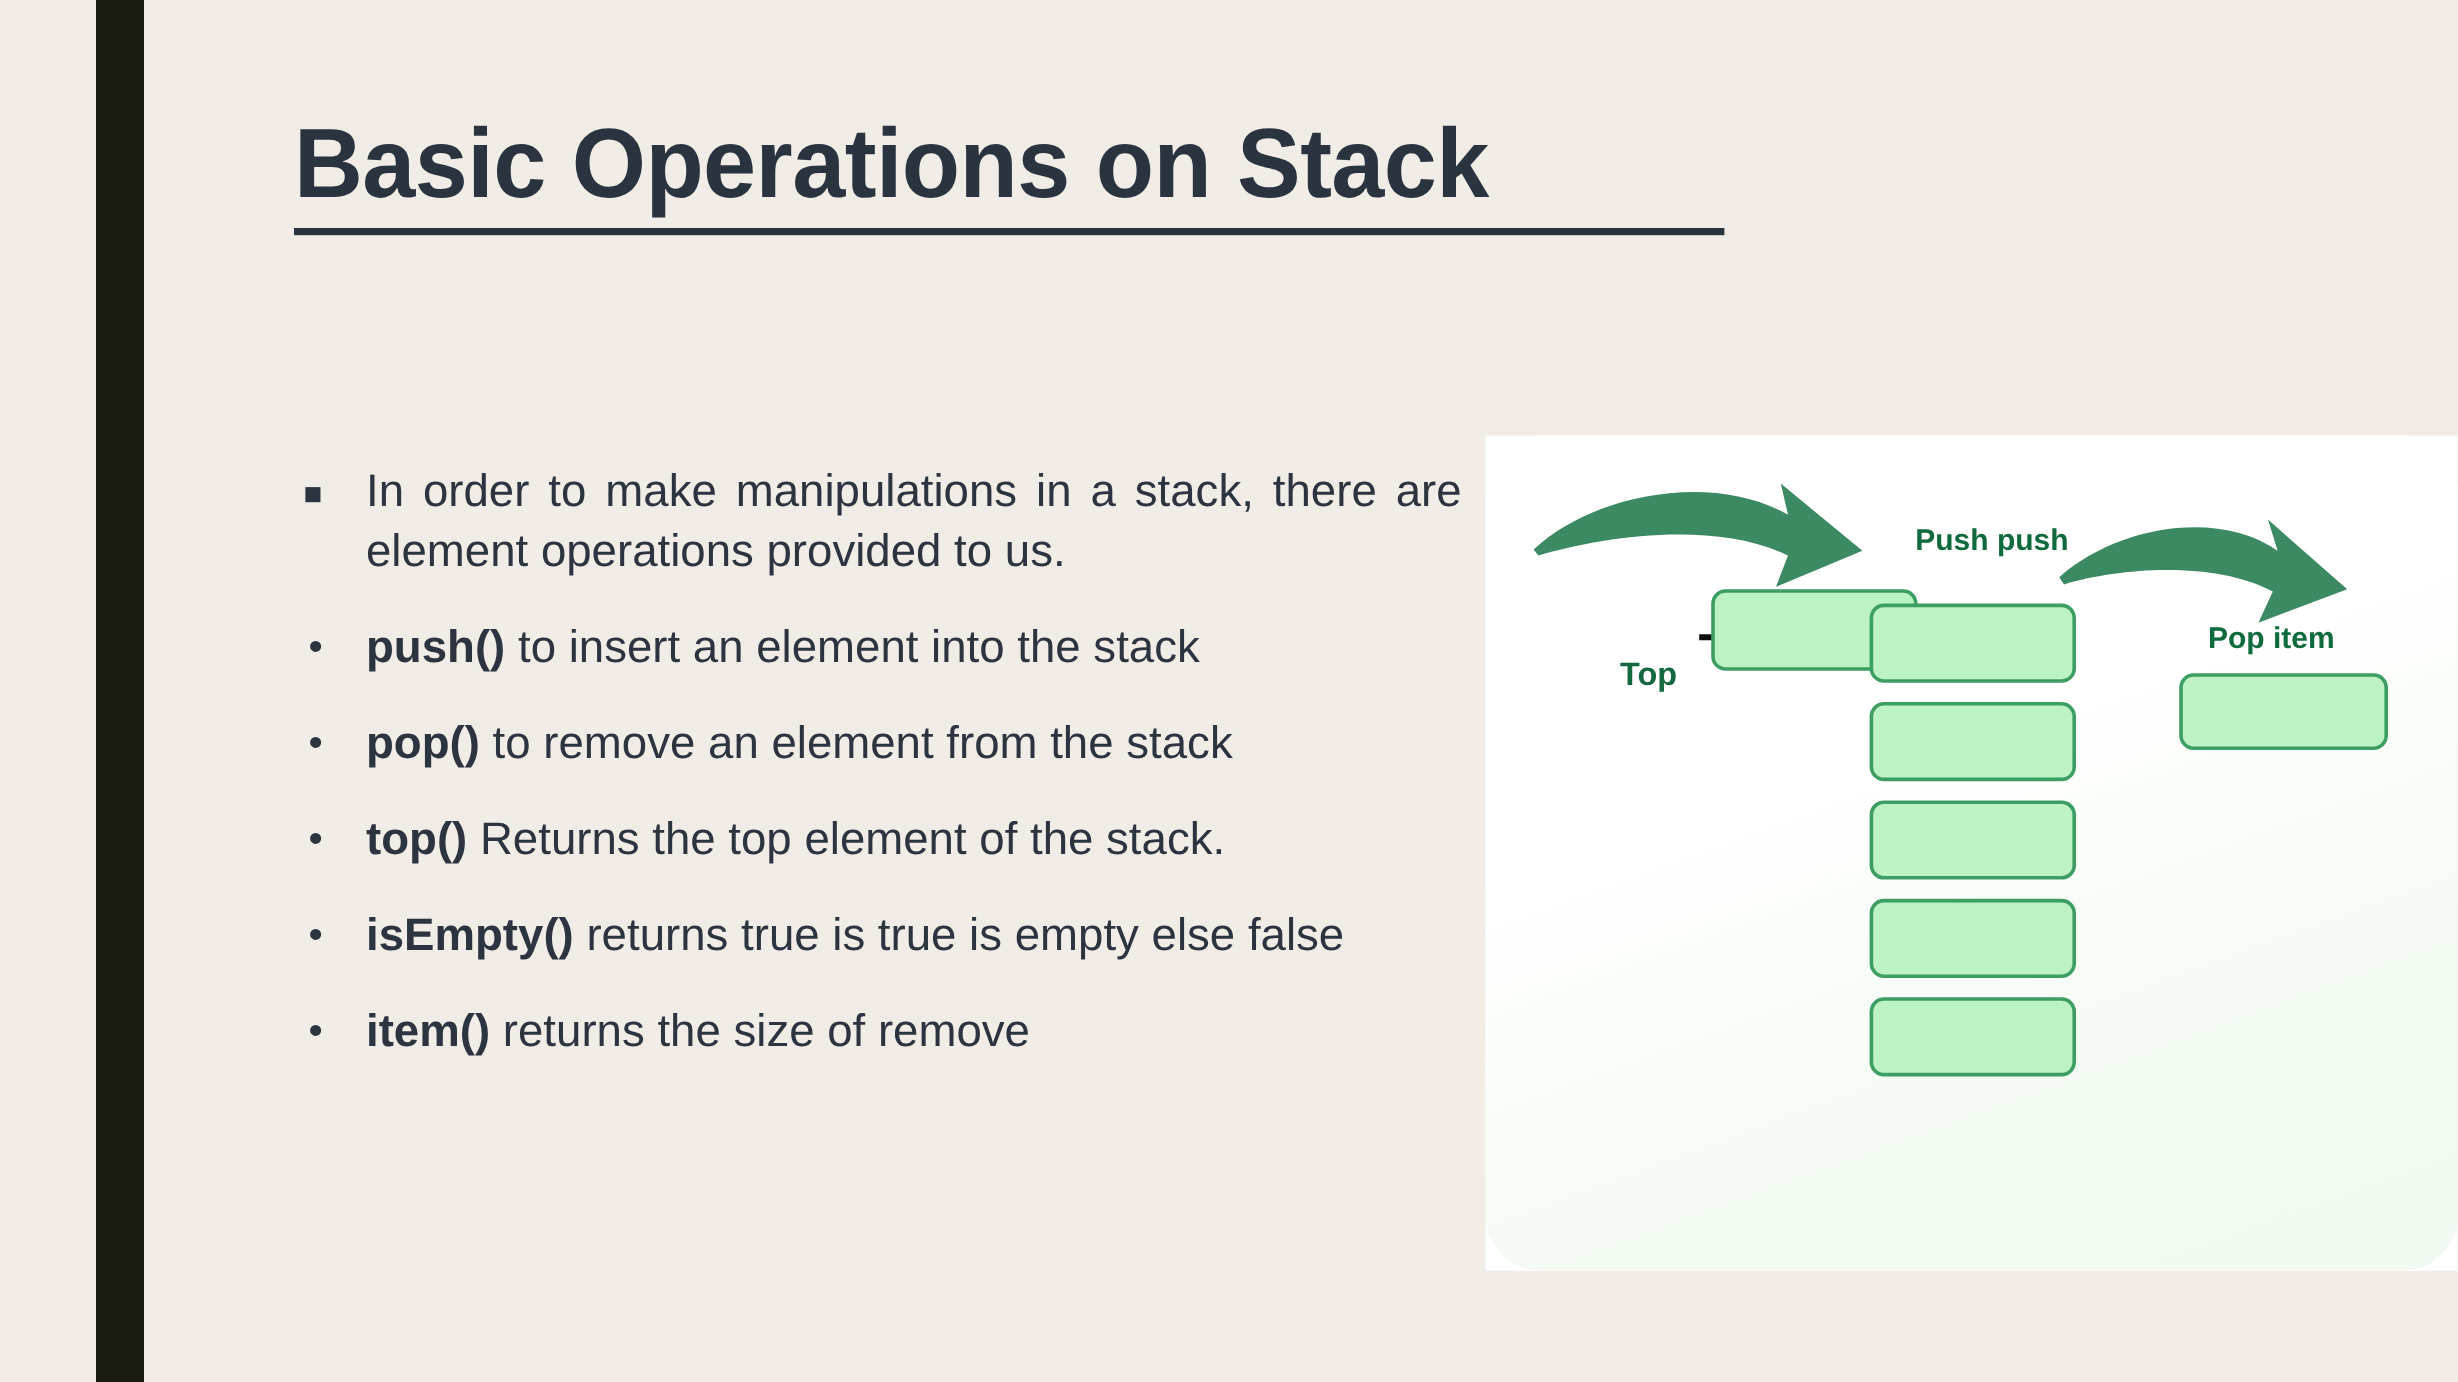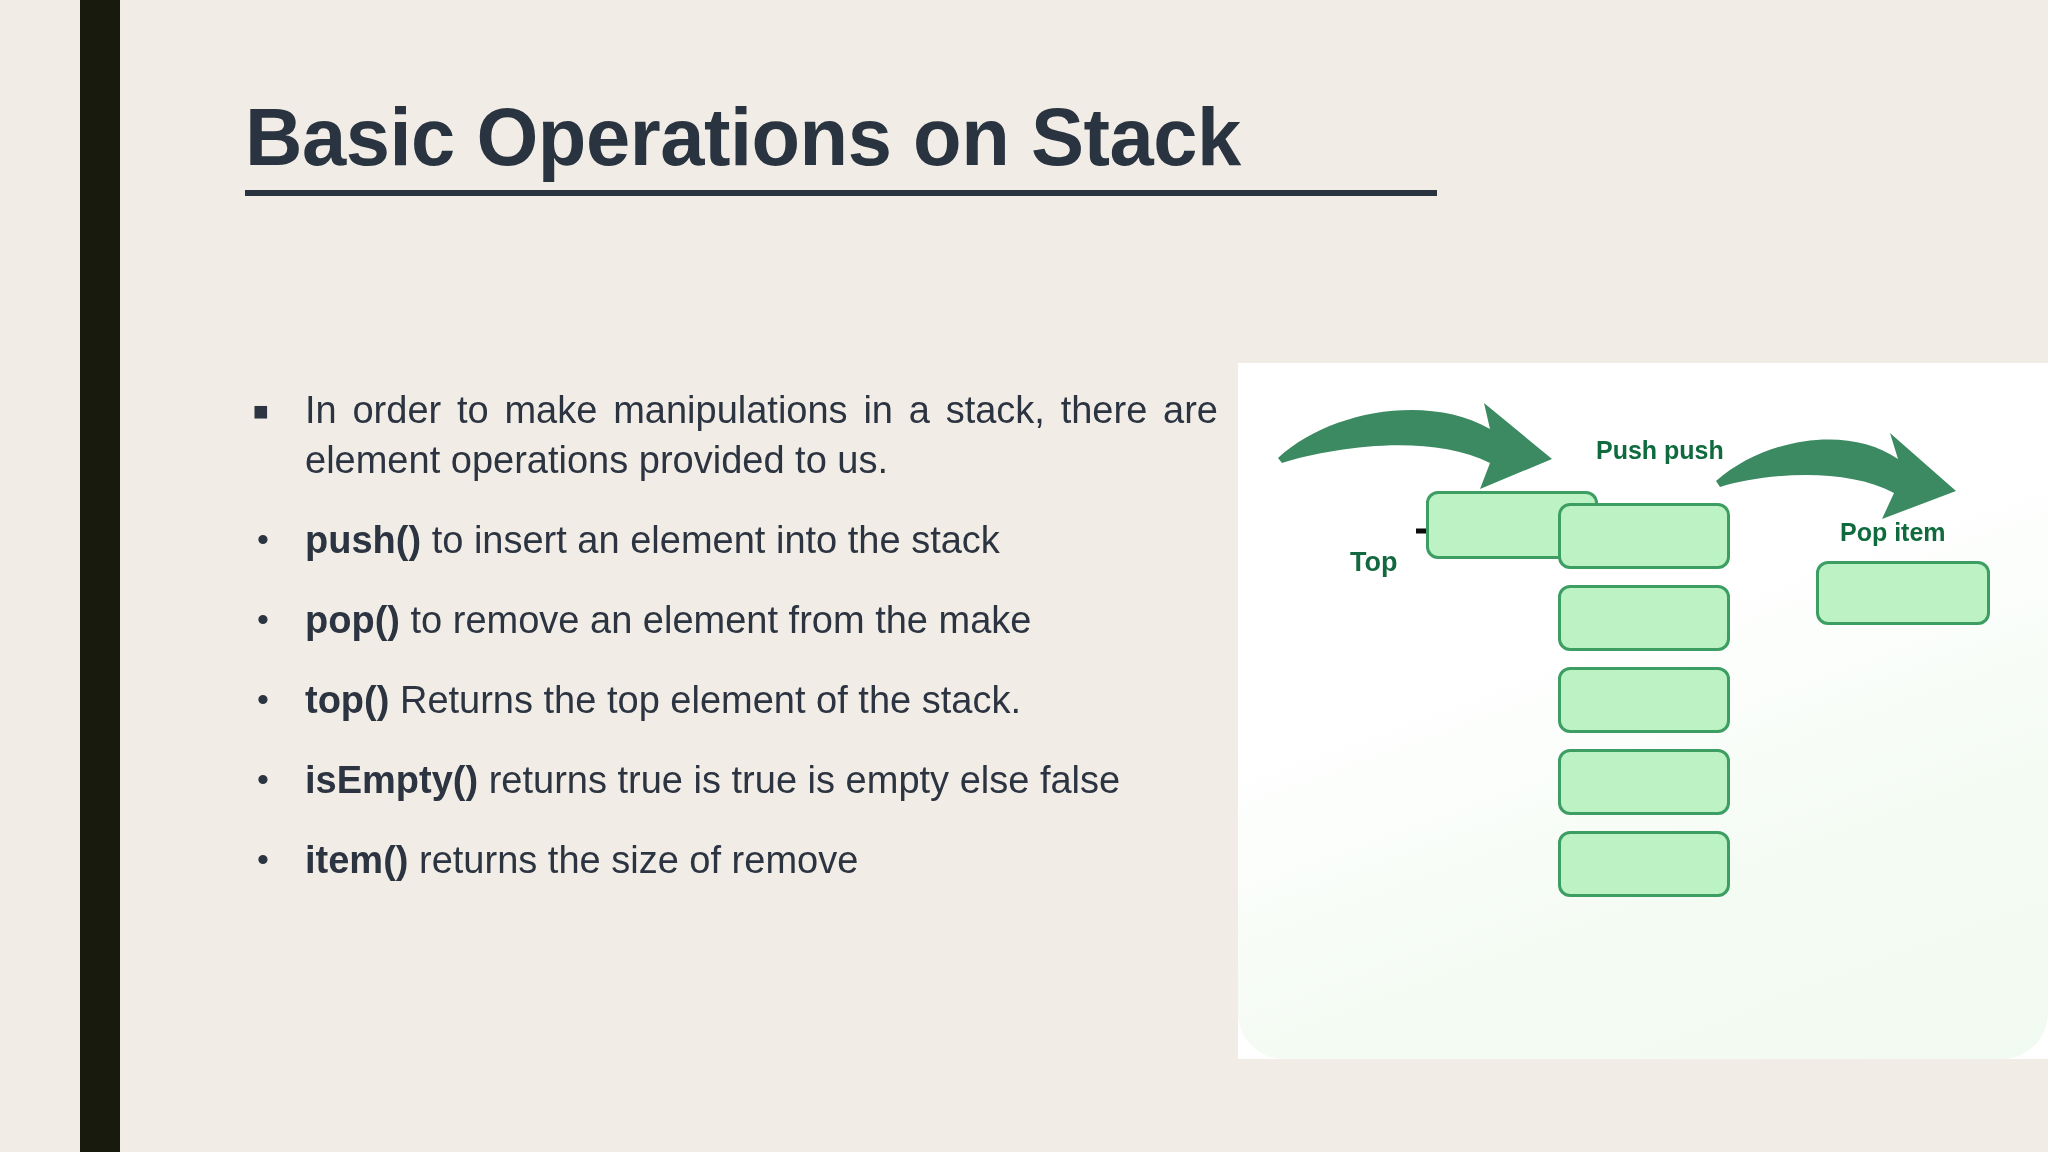--- a/index.html
+++ b/index.html
@@ -157,21 +157,21 @@
     <span class="bullet-text"><span>In order to make manipulations in a stack, there are element operations provided to us.</span></span>
   </div>
 
   <div class="bullet-row">
     <span class="marker dot">•</span>
     <span class="bullet-text nojustify"><b>push()</b><span> to insert an element into the stack</span></span>
   </div>
 
   <div class="bullet-row">
     <span class="marker dot">•</span>
-    <span class="bullet-text nojustify"><b>pop()</b><span> to remove an element from the make</span></span>
+    <span class="bullet-text nojustify"><b>pop()</b><span> to remove an element from the stack</span></span>
   </div>
 
   <div class="bullet-row">
     <span class="marker dot">•</span>
     <span class="bullet-text nojustify"><b>top()</b><span> Returns the top element of the stack.</span></span>
   </div>
 
   <div class="bullet-row">
     <span class="marker dot">•</span>
     <span class="bullet-text"><b>isEmpty()</b><span> returns true is true is empty else false</span></span>

